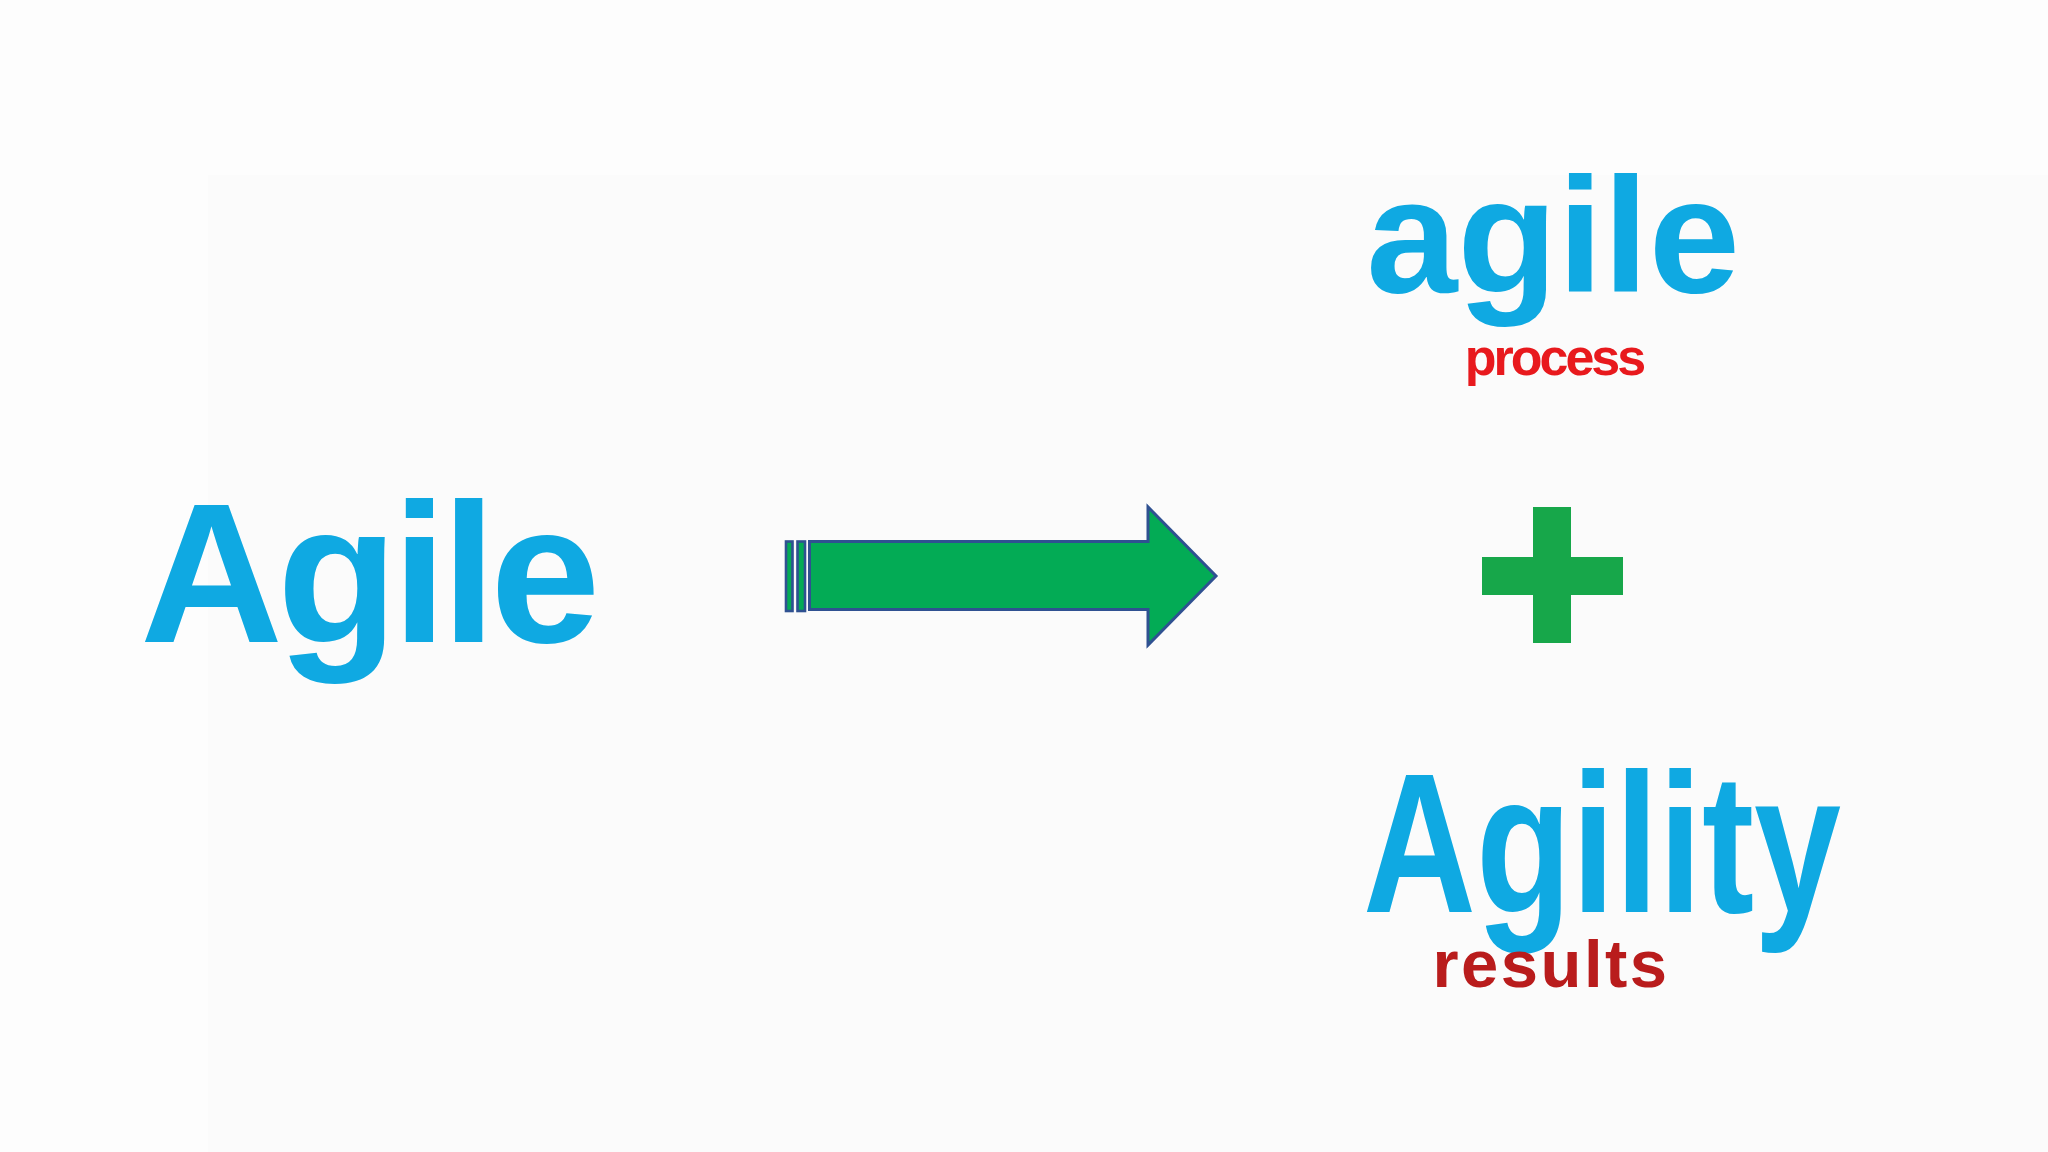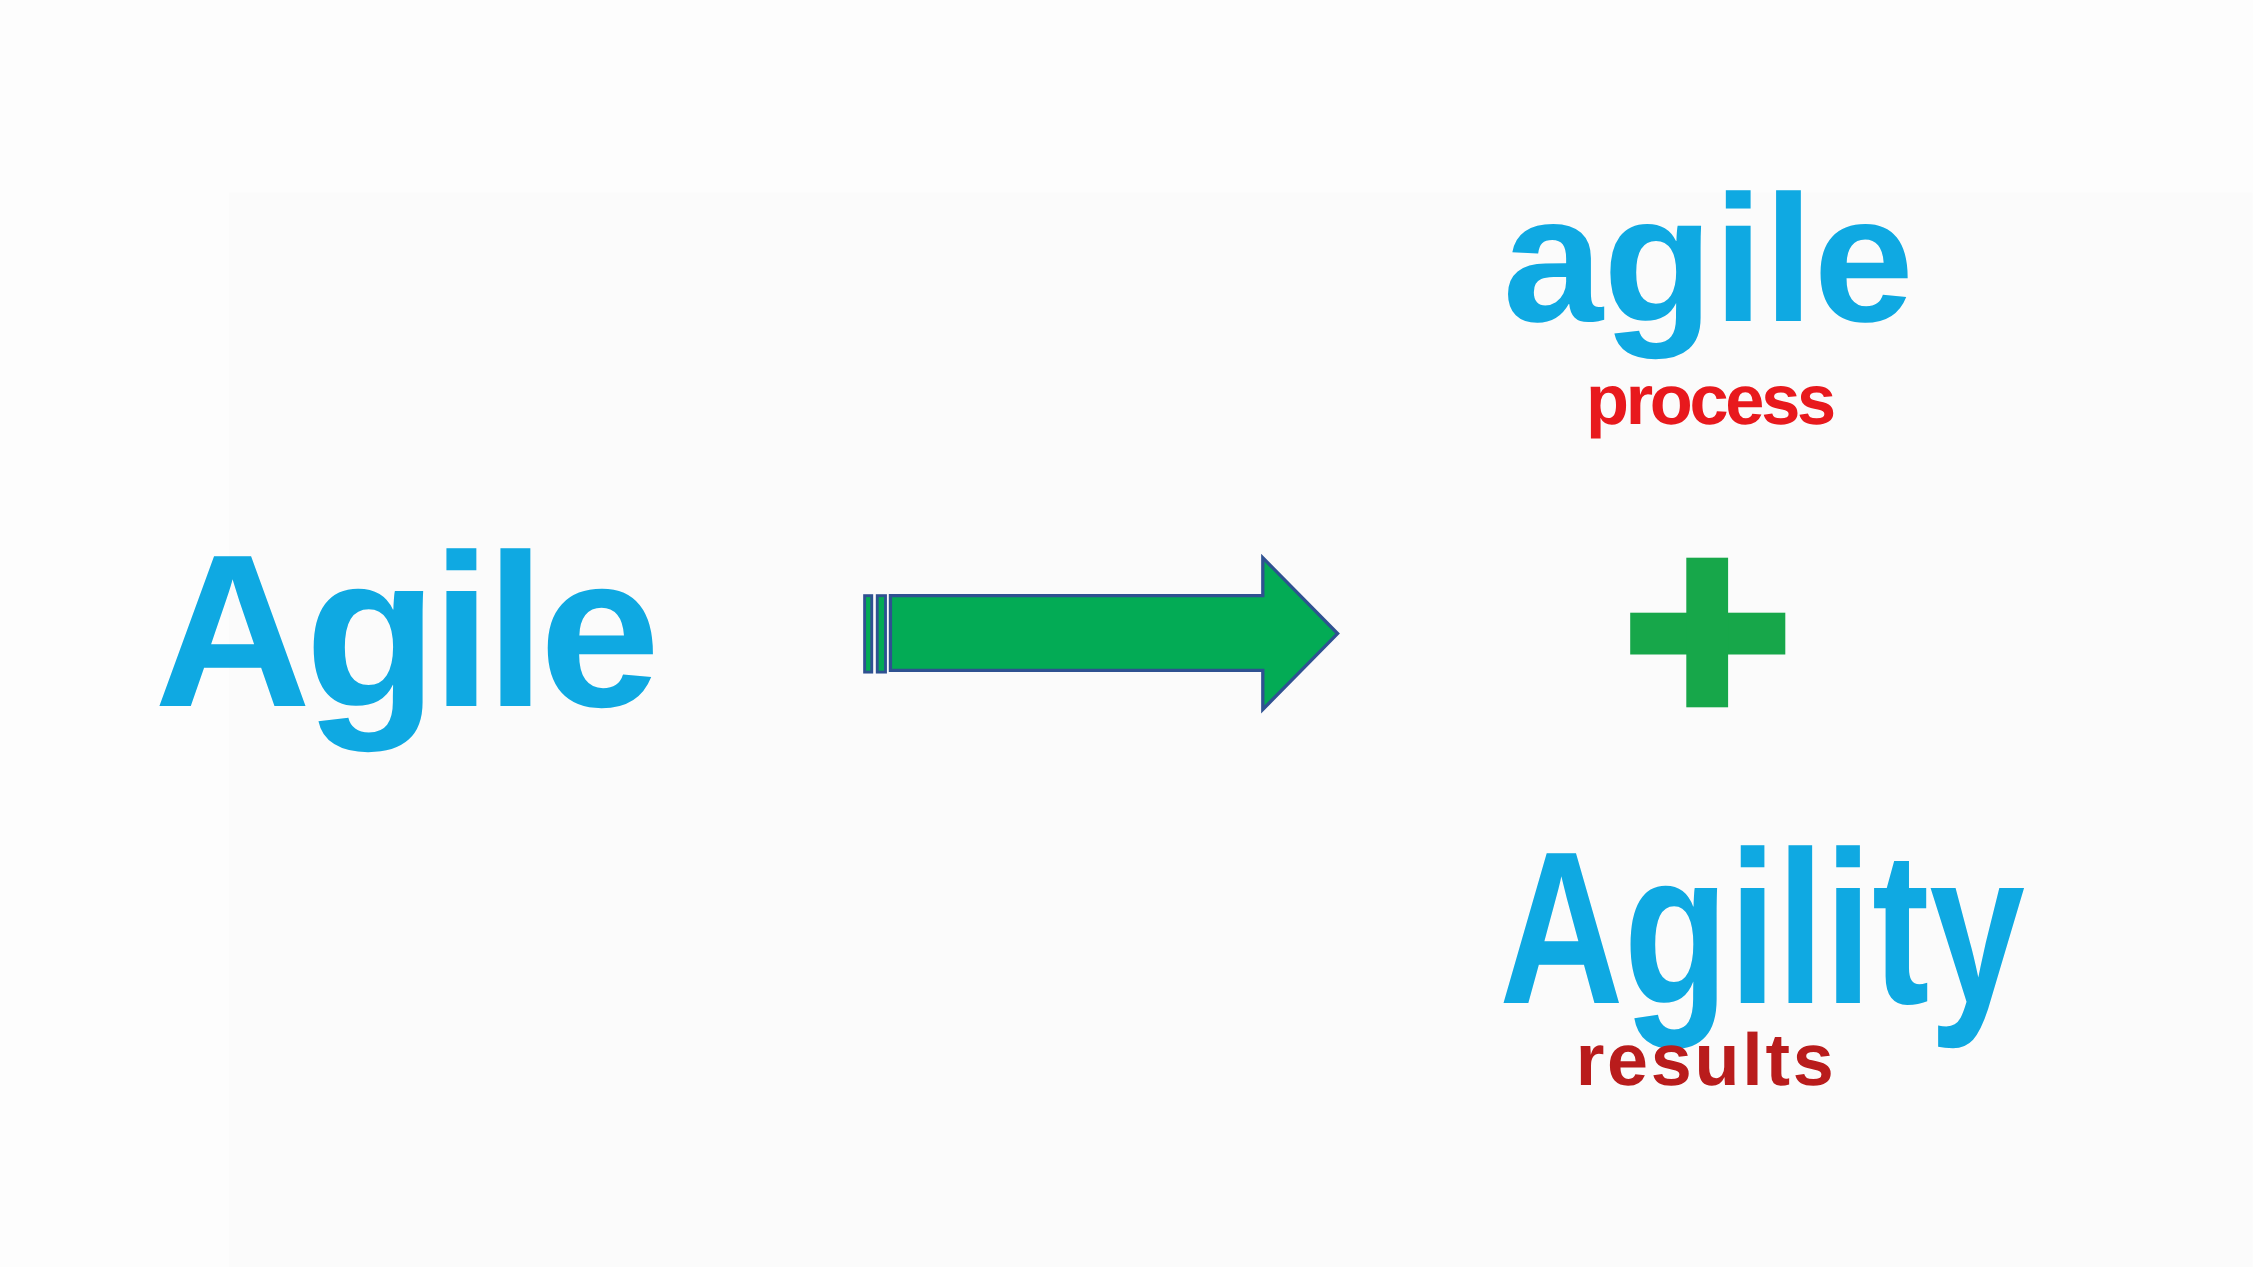--- a/index.html
+++ b/index.html
@@ -14,21 +14,21 @@
   .txt{
     position:absolute;
     font-weight:bold;
     line-height:1;
     white-space:nowrap;
   }
   .centered{width:400px;text-align:center;}
   .term-main{font-size:198px;letter-spacing:-0.03em;}
   .term-agile-right{font-size:164px;}
   .term-agility{font-size:198px;transform:scaleX(0.79);transform-origin:50% 50%;}
-  .label-small-1{font-size:64px;letter-spacing:-3px;}
+  .label-small-1{font-size:52px;letter-spacing:-3px;}
   .label-small-2{font-size:67px;letter-spacing:2.5px;}
   .svg-layer{position:absolute;left:0;top:0;width:2048px;height:1152px;}
 </style>
 </head>
 <body style="background: rgb(253, 253, 253);">
 
 <div class="canvas">
 
   <div class="tint"></div>
 

